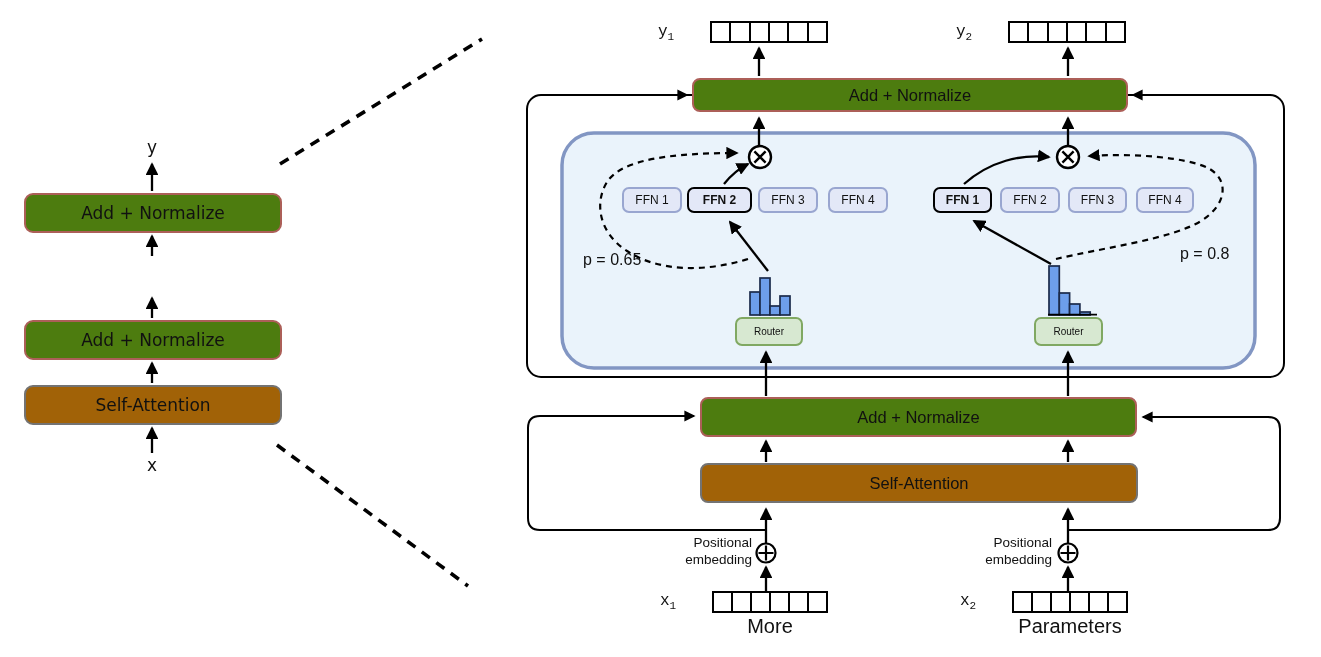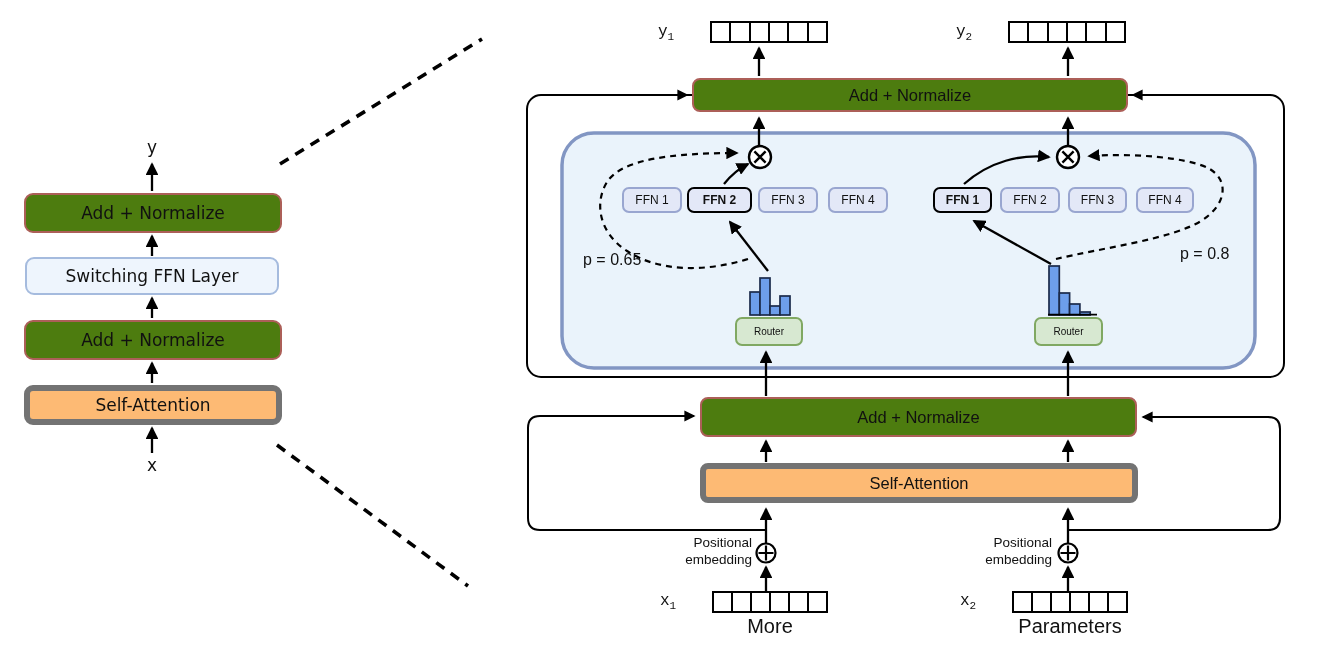--- a/index.html
+++ b/index.html
@@ -4,21 +4,21 @@
 <style>
   html,body{margin:0;padding:0;background:#fff;}
   .stage{position:relative;width:1321px;height:657px;background:#ffffff;overflow:hidden;
          font-family:"Liberation Sans","DejaVu Sans",sans-serif;color:#111;}
   svg.layer{position:absolute;left:0;top:0;}
   .abs{position:absolute;box-sizing:border-box;}
   .cbox{display:flex;align-items:center;justify-content:center;}
   .lc-box{border-radius:9px;font-size:17px;font-family:"DejaVu Sans","Liberation Sans",sans-serif;}
   .pinkbox{background:#4d7c0f;border:2.5px solid #AC5F58;}
   .lbluebox{background:#EEF5FD;border:2px solid #A5BBDE;}
-  .yellowbox{background:#fdba74;border:6px solid #737373;}
+  .yellowbox{background:#a16207;border:2px solid #737373;}
   .bar{border-radius:8px;font-size:16.5px;}
   .ffn-chip{background:#E3E8F7;border:2px solid #99A6D0;border-radius:7px;font-size:12px;height:26px;top:187px;}
   .ffn-chip.selected{border:2.5px solid #000;font-weight:bold;}
   .router{background:#D7E8D1;border:2px solid #80A862;border-radius:7px;font-size:10px;}
   .tok{display:flex;background:#fff;border:2px solid #000;}
   .tok .cell{flex:1;border-left:2px solid #000;}
   .tok .cell:first-child{border-left:none;}
   .tok-label{font-size:16px;text-align:left;font-family:Liberation Mono, monospace;}
   .tok-label sub{font-size:11px;}
   .flow-label{font-size:17px;text-align:center;font-family:"DejaVu Sans","Liberation Sans",sans-serif;}
@@ -118,21 +118,20 @@
     <g stroke="#000" stroke-width="2.2" fill="none">
       <circle cx="766" cy="553" r="9.5" fill="#fff"></circle>
       <path d="M766,545.5 V560.5 M758.5,553 H773.5"></path>
       <circle cx="1068" cy="553" r="9.5" fill="#fff"></circle>
       <path d="M1068,545.5 V560.5 M1060.5,553 H1075.5"></path>
     </g>
   </svg>
 
   <div class="abs flow-label" style="left:130px;top:137px;width:44px;">y</div>
   <div class="abs cbox lc-box pinkbox" style="left:24px;top:193px;width:258px;height:40px;">Add + Normalize</div>
-  <div class="abs cbox lc-box lbluebox" style="left:25px;top:257px;width:254px;height:38px;">Switching FFN Layer</div>
   <div class="abs cbox lc-box pinkbox" style="left:24px;top:320px;width:258px;height:40px;">Add + Normalize</div>
   <div class="abs cbox lc-box yellowbox" style="left:24px;top:385px;width:258px;height:40px;">Self-Attention</div>
   <div class="abs flow-label" style="left:130px;top:455px;width:44px;">x</div>
 
   <div class="abs tok-label" style="left:658px;top:23px;width:48px;">
     <span>y</span><sub>1</sub>
   </div>
   <div class="abs tok" style="left:710px;top:21px;width:118px;height:22px;">
     <div class="cell"></div>
       <div class="cell"></div>

